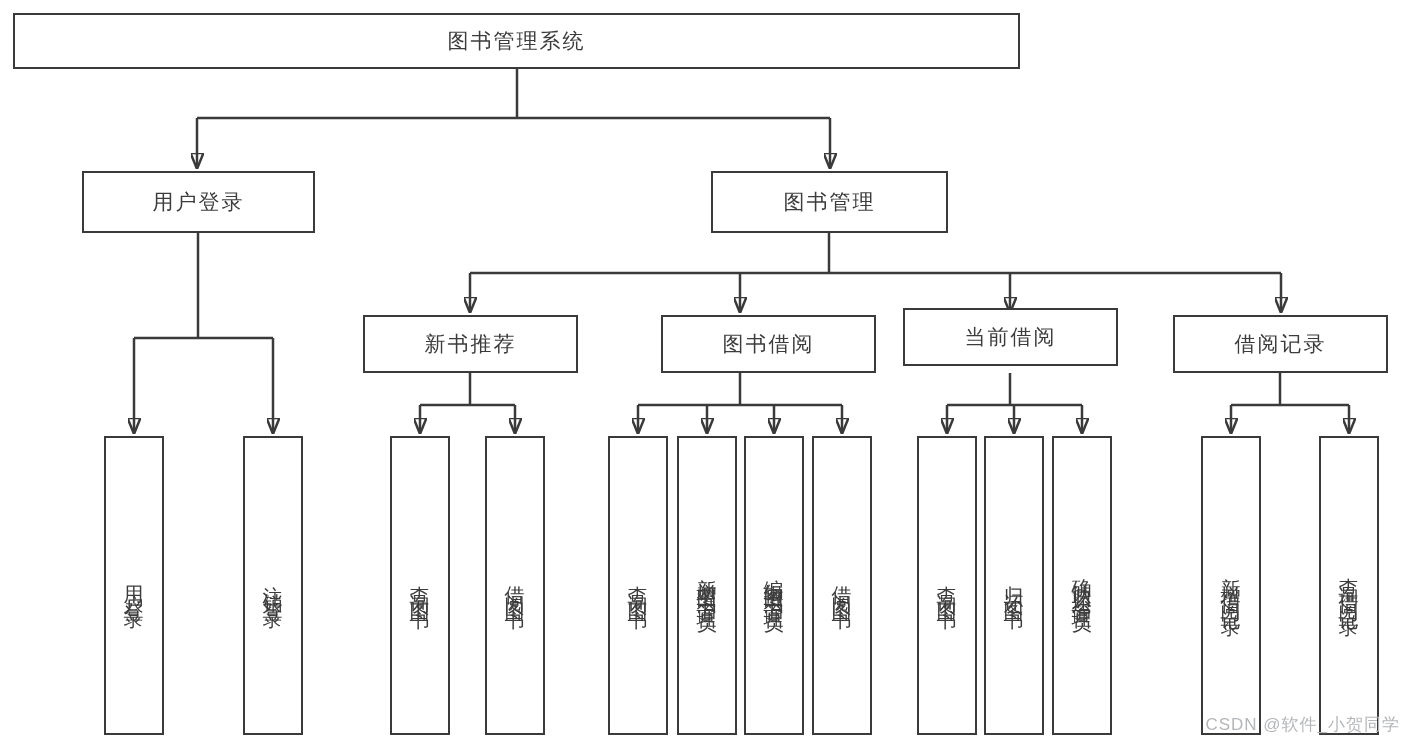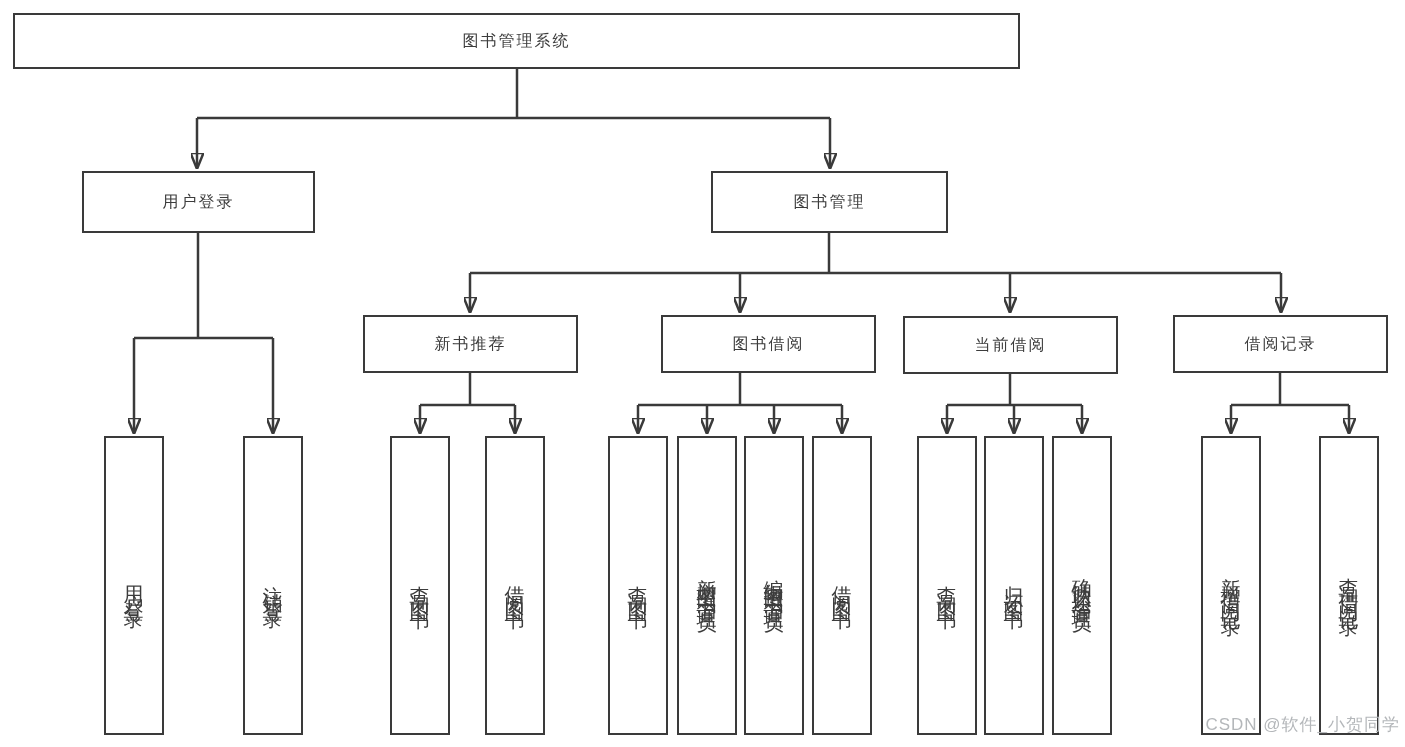--- a/index.html
+++ b/index.html
@@ -29,21 +29,21 @@
   }
   .node {
     position: absolute;
     box-sizing: border-box;
     background: #ffffff;
     border: 2.5px solid #3a3a3a;
     color: #3c3c3c;
     display: flex;
     align-items: center;
     justify-content: center;
-    font-size: 16px;
+    font-size: 21px;
     letter-spacing: 2px;
     text-align: center;
   }
   .leaf {
     writing-mode: vertical-rl;
     text-orientation: mixed;
     letter-spacing: 8px;
     line-height: 1;
     font-size: 20px;
   }
@@ -113,21 +113,21 @@
     <path d="M1349 405 V433" marker-end="url(#arrow)"></path>
   </svg>
 
   <div class="node" style="left:13px; top:13px; width:1007px; height:56px;">图书管理系统</div>
 
   <div class="node" style="left:82px; top:171px; width:233px; height:62px;">用户登录</div>
   <div class="node" style="left:711px; top:171px; width:237px; height:62px;">图书管理</div>
 
   <div class="node" style="left:363px; top:315px; width:215px; height:58px;">新书推荐</div>
   <div class="node" style="left:633px; top:315px; width:215px; height:58px;margin-left:28px;">图书借阅</div>
-  <div class="node" style="left:903px; top:316px; width:215px; height:58px;">当前借阅</div>
+  <div class="node" style="left:903px; top:308px; width:215px; height:58px;">当前借阅</div>
   <div class="node" style="left:1173px; top:315px; width:215px; height:58px;">借阅记录</div>
 
   <div class="node leaf" style="left:104px; top:436px; width:60px; height:299px;">用户登录</div>
   <div class="node leaf" style="left:243px; top:436px; width:60px; height:299px;">注销登录</div>
 
   <div class="node leaf" style="left:390px; top:436px; width:60px; height:299px;">查询图书</div>
   <div class="node leaf" style="left:485px; top:436px; width:60px; height:299px;">借阅图书</div>
 
   <div class="node leaf" style="left:608px; top:436px; width:60px; height:299px;">查询图书</div>
   <div class="node leaf long" style="left:677px; top:436px; width:60px; height:299px;">新增图书（管理员）</div>

